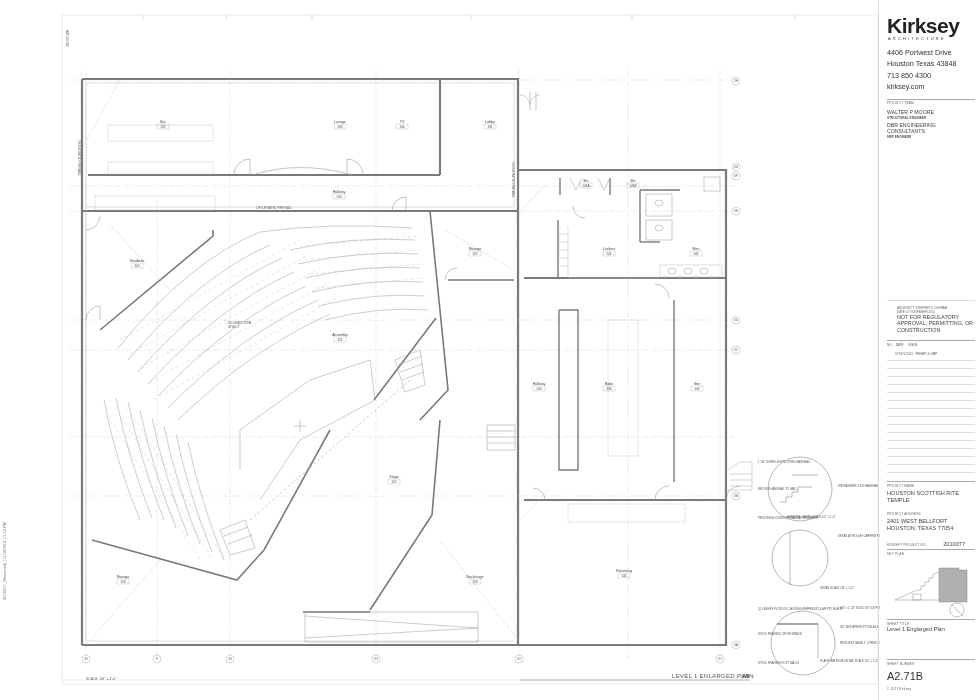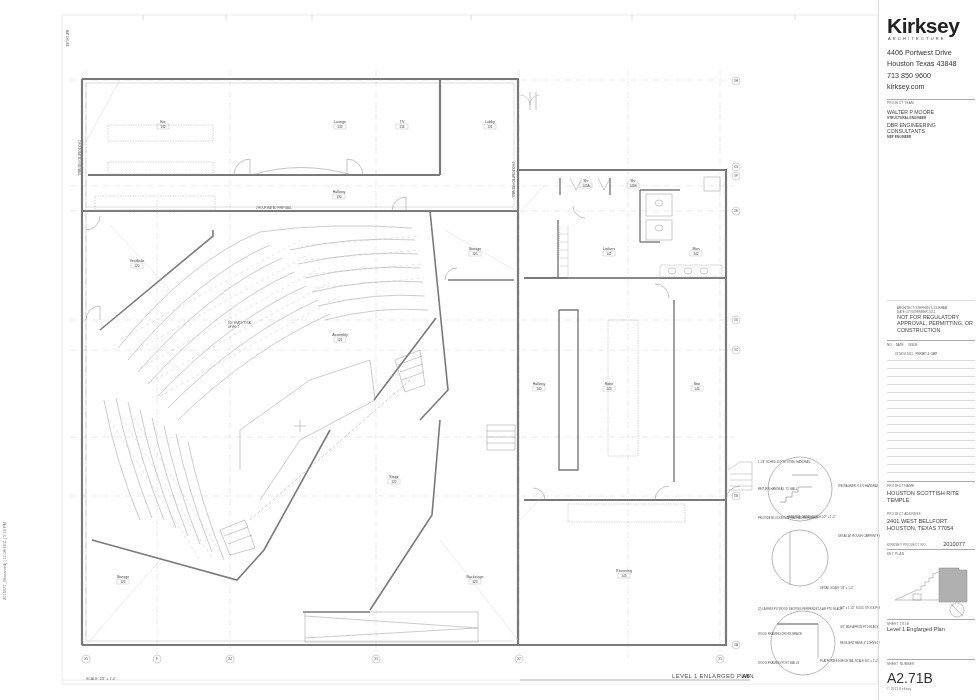--- a/index.html
+++ b/index.html
@@ -10,21 +10,21 @@
   .tb .logo-sub{position:absolute;left:9px;top:36px;font-size:4px;letter-spacing:2.2px;color:#444;}
   .tb .addr{position:absolute;left:8px;font-size:7.2px;color:#333;}
   .tb .lbl{position:absolute;left:8px;font-size:3.2px;color:#666;letter-spacing:0.2px;}
   .tb .small{position:absolute;left:8px;font-size:5.2px;color:#444;line-height:6px;}
   .tb .tiny{position:absolute;left:8px;font-size:3.2px;color:#555;font-weight:bold;}
   .tb .rule{position:absolute;left:8px;width:88px;height:1px;background:#aaa;}
   .tb .rule.thin{background:#ddd;}
   .tb .nfr{position:absolute;left:18px;top:306px;font-size:5.4px;line-height:6.4px;color:#444;width:78px;}
   .tb .nfr .meta{font-size:3px;line-height:4px;color:#666;}
   .tb .issue-row{position:absolute;left:8px;font-size:3px;color:#555;}
-  .tb .sheetnum{position:absolute;left:8px;top:670px;font-size:14px;color:#333;}
+  .tb .sheetnum{position:absolute;left:8px;top:670px;font-size:11px;color:#333;}
   .tb .sheettitle{position:absolute;left:8px;top:626px;font-size:5.6px;color:#444;}
   .tb .projname{position:absolute;left:8px;top:490px;font-size:5.6px;color:#444;line-height:6.6px;}
   .tb .projaddr{position:absolute;left:8px;top:518px;font-size:5.6px;color:#444;line-height:6.6px;}
   .tb .projno{position:absolute;right:16px;top:541px;font-size:5.6px;color:#444;}
   .roomlbl{font-family:"Liberation Sans",sans-serif;font-size:3.6px;fill:#444;text-anchor:middle;}
   .roomnum{font-family:"Liberation Sans",sans-serif;font-size:3.2px;fill:#444;text-anchor:middle;}
   .note{font-family:"Liberation Sans",sans-serif;font-size:2.8px;fill:#555;}
   .gridbub{font-family:"Liberation Sans",sans-serif;font-size:3px;fill:#555;text-anchor:middle;}
   .plan-title{position:absolute;left:672px;top:673px;font-size:6px;color:#555;letter-spacing:0.3px;}
   .plan-num{position:absolute;left:742px;top:673px;font-size:6px;color:#333;font-weight:bold;}
@@ -413,21 +413,21 @@
   <div class="plan-title">LEVEL 1 ENLARGED PLAN</div>
   <div class="plan-num">A5</div>
   <div class="scale">SCALE: 1/8" = 1'-0"</div>
   <div class="sidebar-text">2010077_[Streamed] | 11/18/2011 | 5:10 PM</div>
 
   <div class="tb">
     <div class="logo">Kirksey</div>
     <div class="logo-sub">ARCHITECTURE</div>
     <div class="addr" style="top:48px">4406 Portwest Drive</div>
     <div class="addr" style="top:59px">Houston Texas 43848</div>
-    <div class="addr" style="top:71px">713 850 9600</div>
+    <div class="addr" style="top:71px">713 850 4300</div>
     <div class="addr" style="top:82px">kirksey.com</div>
     <div class="rule" style="top:99px"></div>
     <div class="lbl" style="top:101px">PROJECT TEAM</div>
     <div class="small" style="top:109px">WALTER P MOORE</div>
     <div class="tiny" style="top:116px">STRUCTURAL ENGINEER</div>
     <div class="small" style="top:122px;width:70px">DBR ENGINEERING CONSULTANTS</div>
     <div class="tiny" style="top:135px">MEP ENGINEER</div>
 
     <div class="rule thin" style="top:300px"></div>
     <div class="nfr">

